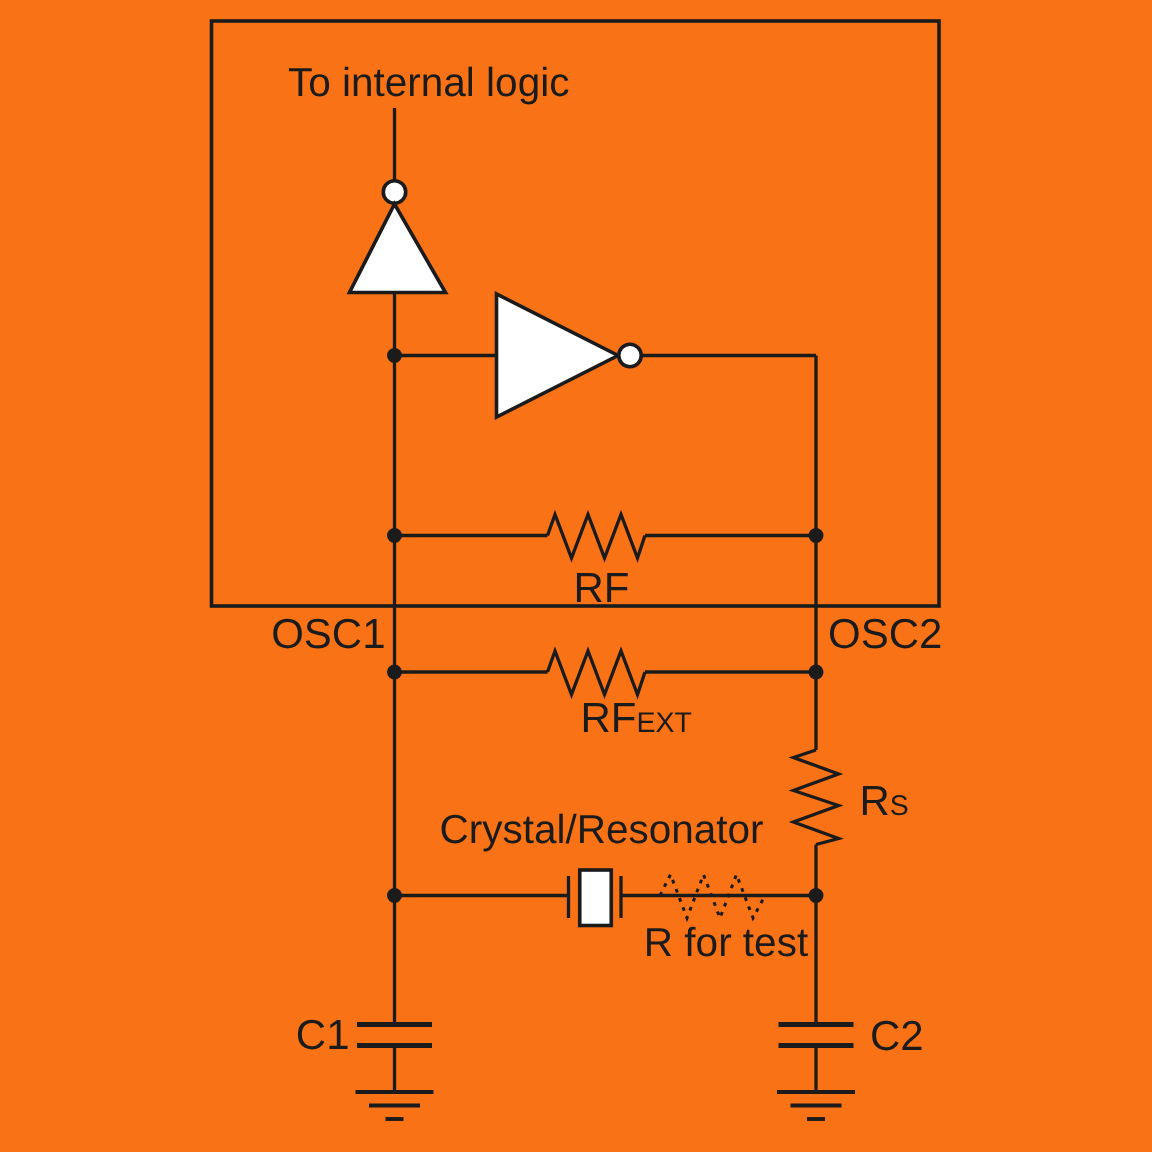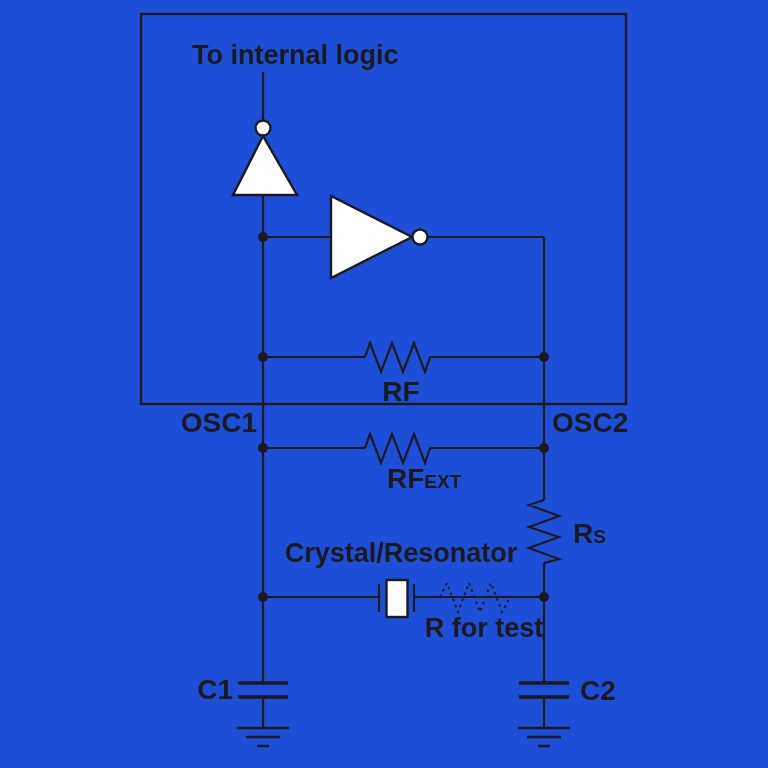--- a/index.html
+++ b/index.html
@@ -3,24 +3,23 @@
 <meta charset="utf-8">
 <style>
   html, body {
     margin: 0;
     padding: 0;
     background: #ffffff;
   }
   .page {
     width: 768px;
     height: 768px;
-    background: #1d4ed8;
+    background: #f97316;
     position: relative;
     overflow: hidden;
-    font-weight: bold;
   }
   svg {
     display: block;
   }
   .wire {
     stroke: #1b1b1b;
     stroke-width: 2.2;
     fill: none;
   }
   .outline {

